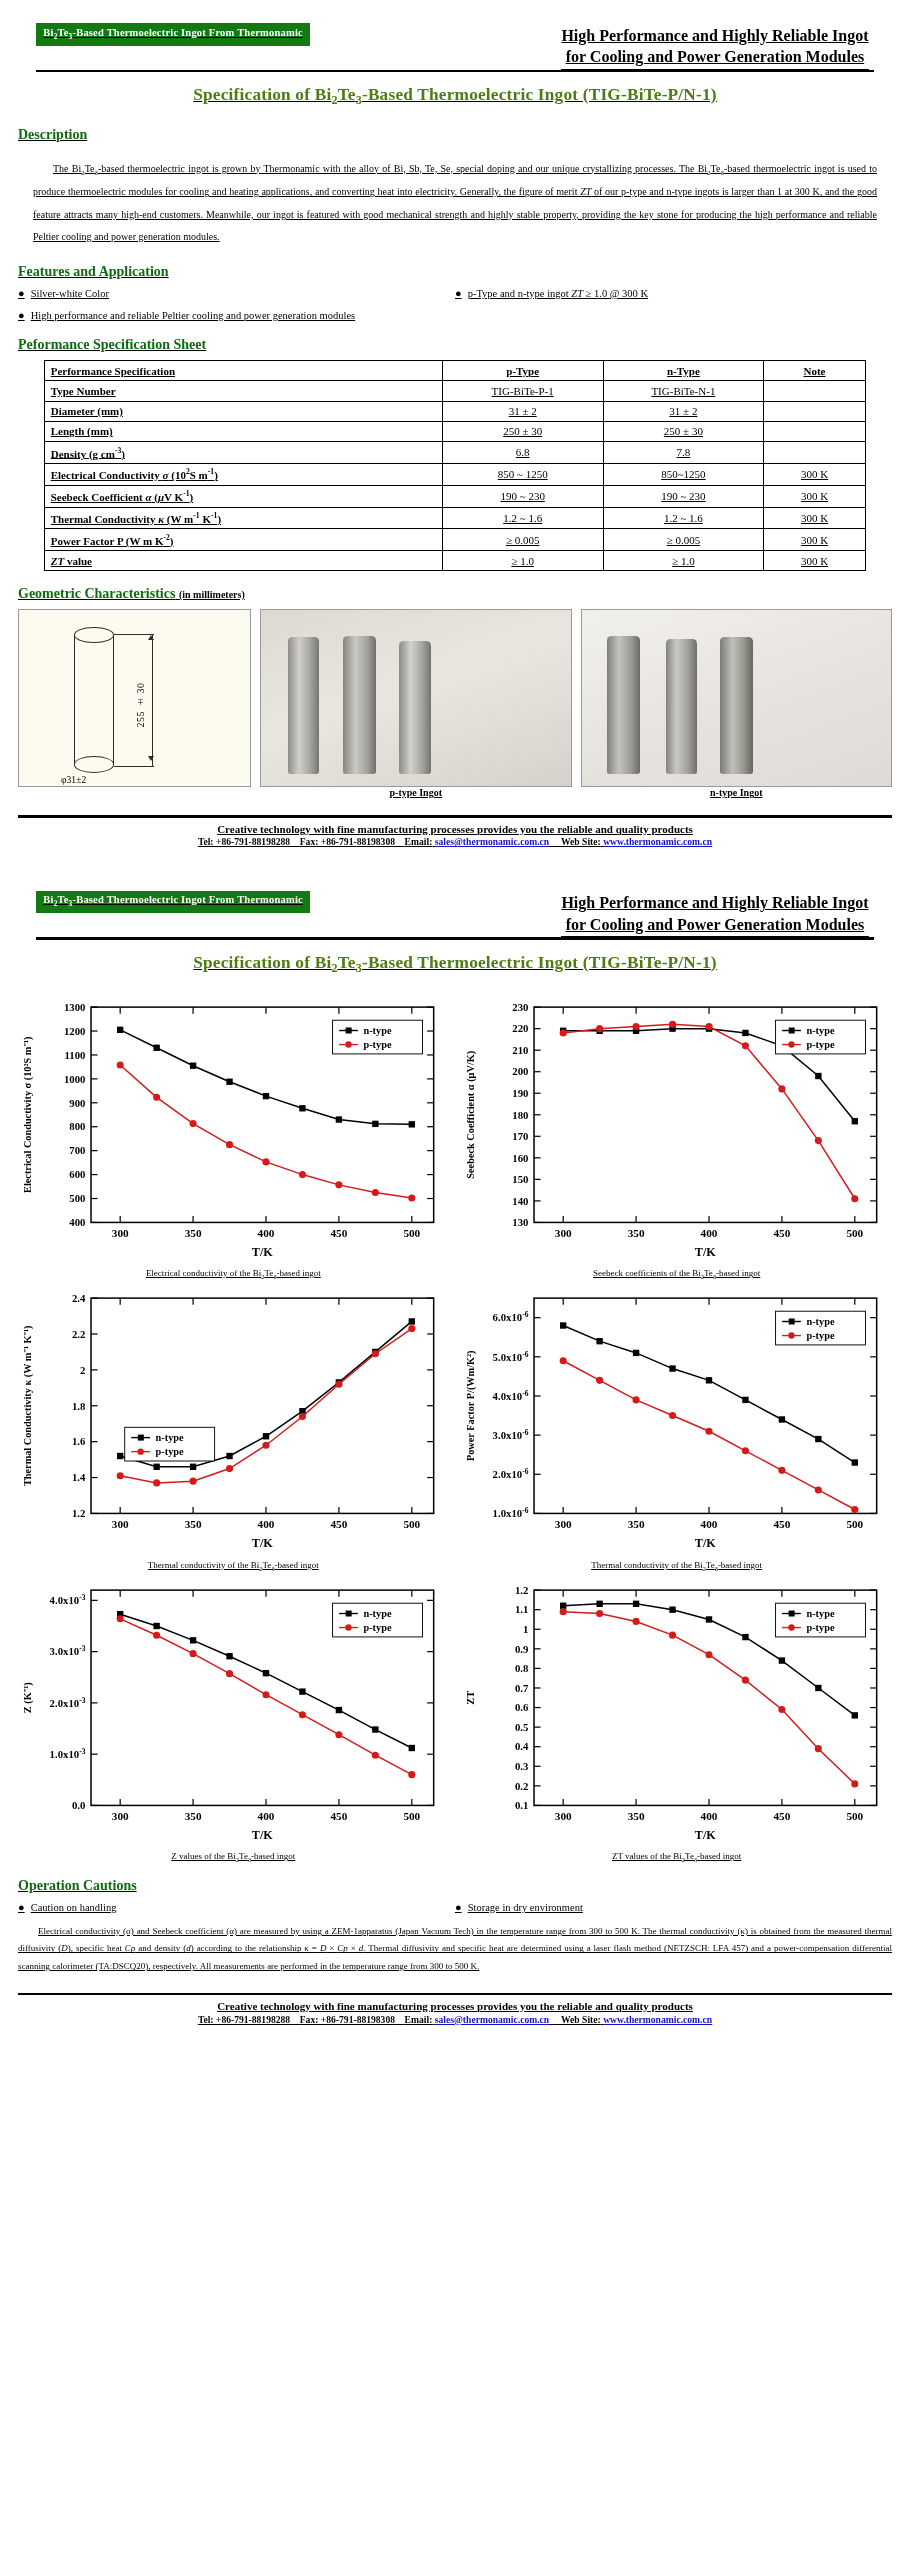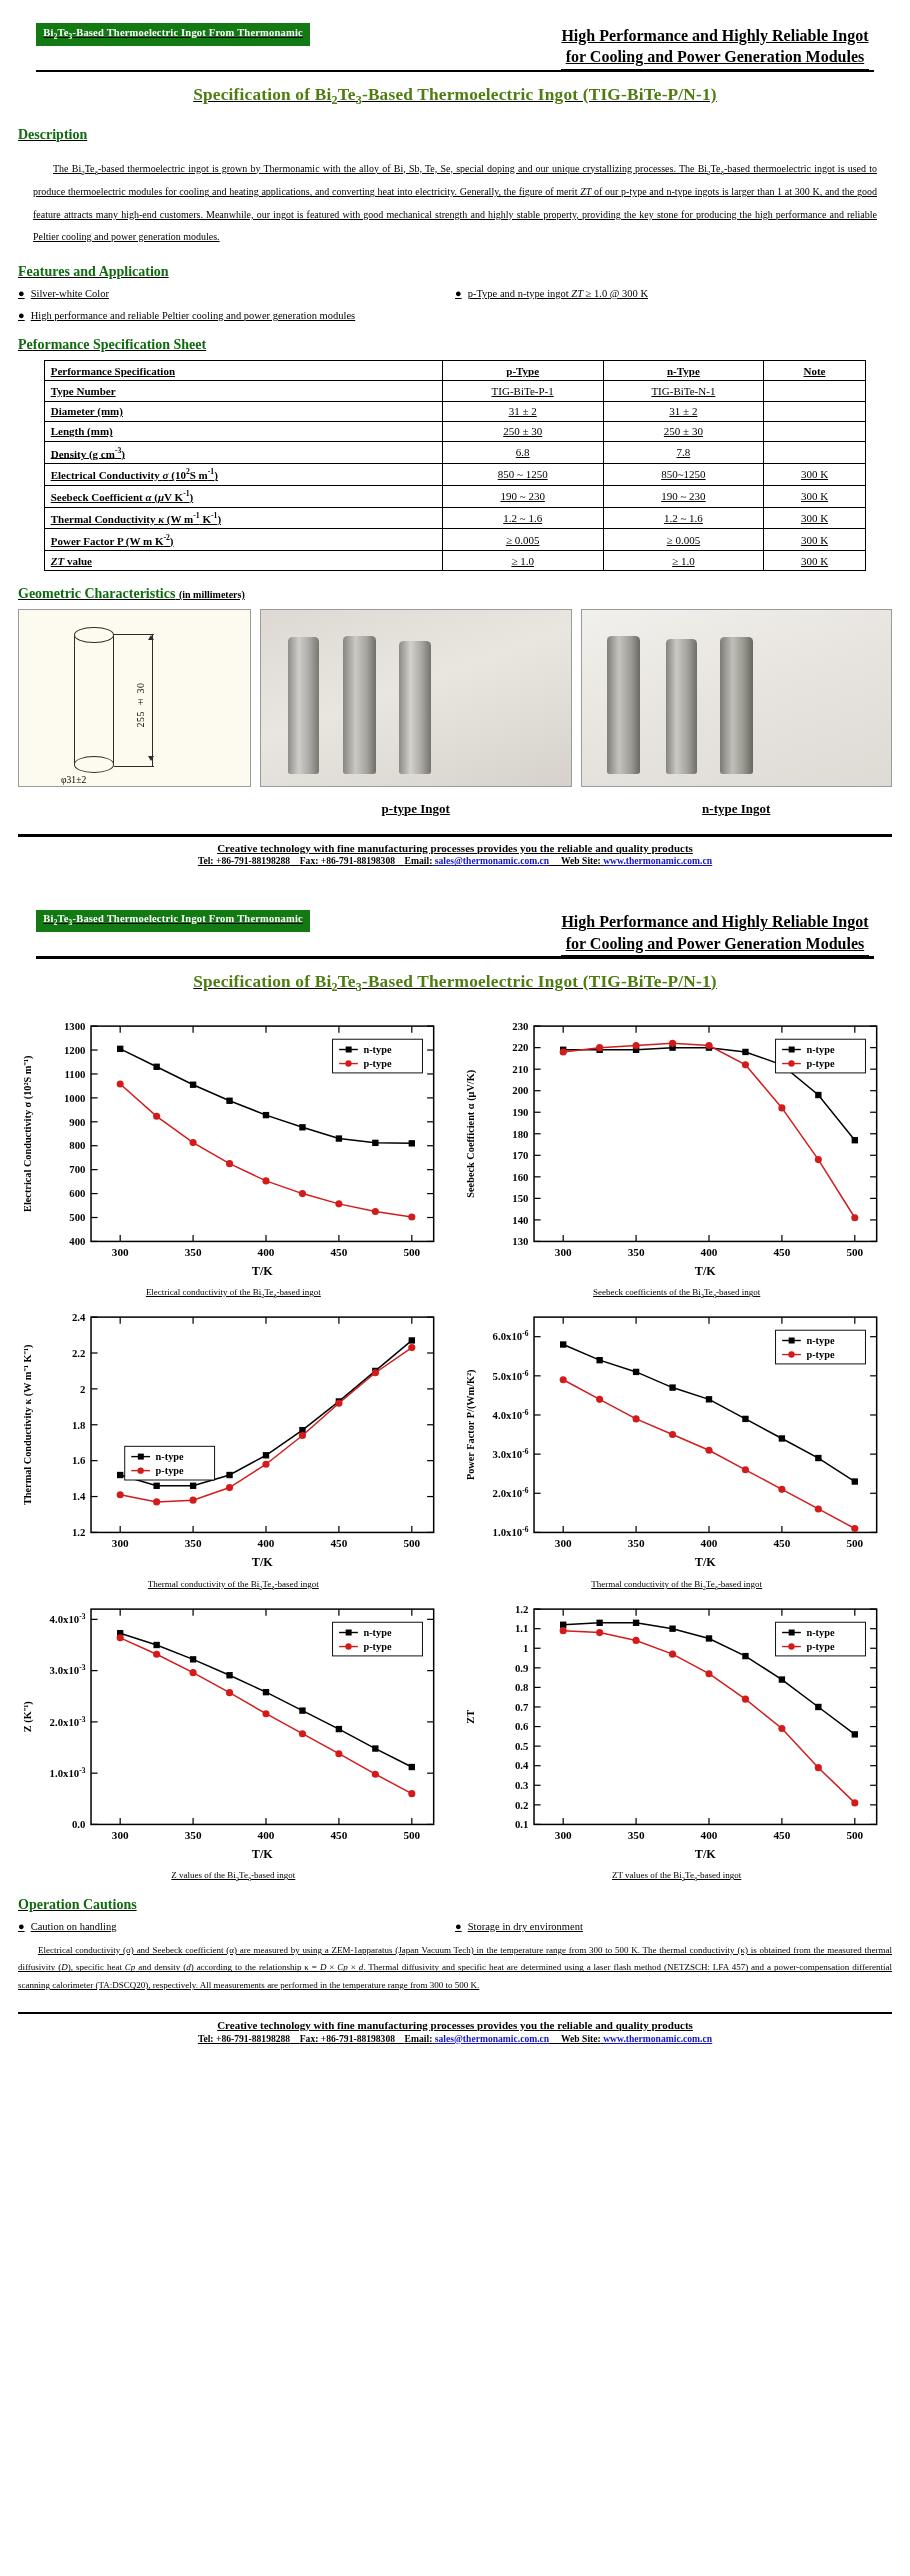--- a/index.html
+++ b/index.html
@@ -55,21 +55,21 @@
   table.spec td.val { text-align:center; width:19%; }
   table.spec td.note { text-align:center; width:12%; }
   sup, sub { font-size:70%; }
 
   
   .geo-row { display:flex; gap:9px; margin-top:7.3px; align-items:stretch; }
   .geo-box { border:0.9px solid #9a9a9a; background:#fdfbf0; flex:0 0 233px; position:relative; height:178px; }
   .photo { flex:1; border:0.9px solid #9a9a9a; height:178px; position:relative; overflow:hidden; }
   .photo.light { background:linear-gradient(160deg,#ddd9d2 0%,#e9e6e0 45%,#d6d2cb 100%); }
   .photo.dark  { background:linear-gradient(160deg,#f2f0ec 0%,#e7e4df 50%,#dedbd5 100%); }
-  .cap { text-align:center; font-weight:bold; font-size:13px; margin-top:14px; }
+  .cap { text-align:center; font-weight:bold; font-size:10px; margin-top:0; }
   .cap-row { display:flex; gap:9px; }
   .cap-spacer { flex:0 0 233px; }
   .cap-cell { flex:1; }
 
   
   .ingot { position:absolute; left:55px; top:16.4px; width:40px; height:146px; }
   .ingot .body { position:absolute; left:0; top:8.2px; width:40px; height:129px; border-left:1.2px solid #2d2d2d; border-right:1.2px solid #2d2d2d; }
   .ingot .top, .ingot .bot {
     position:absolute; left:0; width:40px; height:16.4px; border:1.2px solid #2d2d2d; border-radius:50%; background:#fdfbf0;
   }

